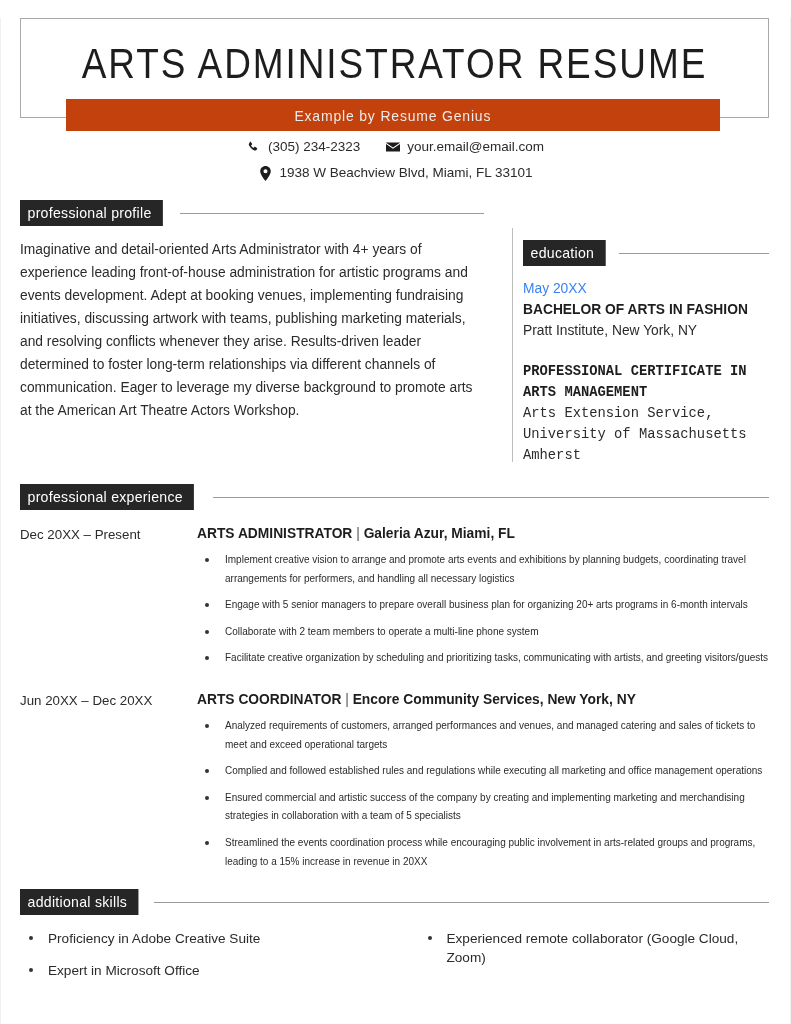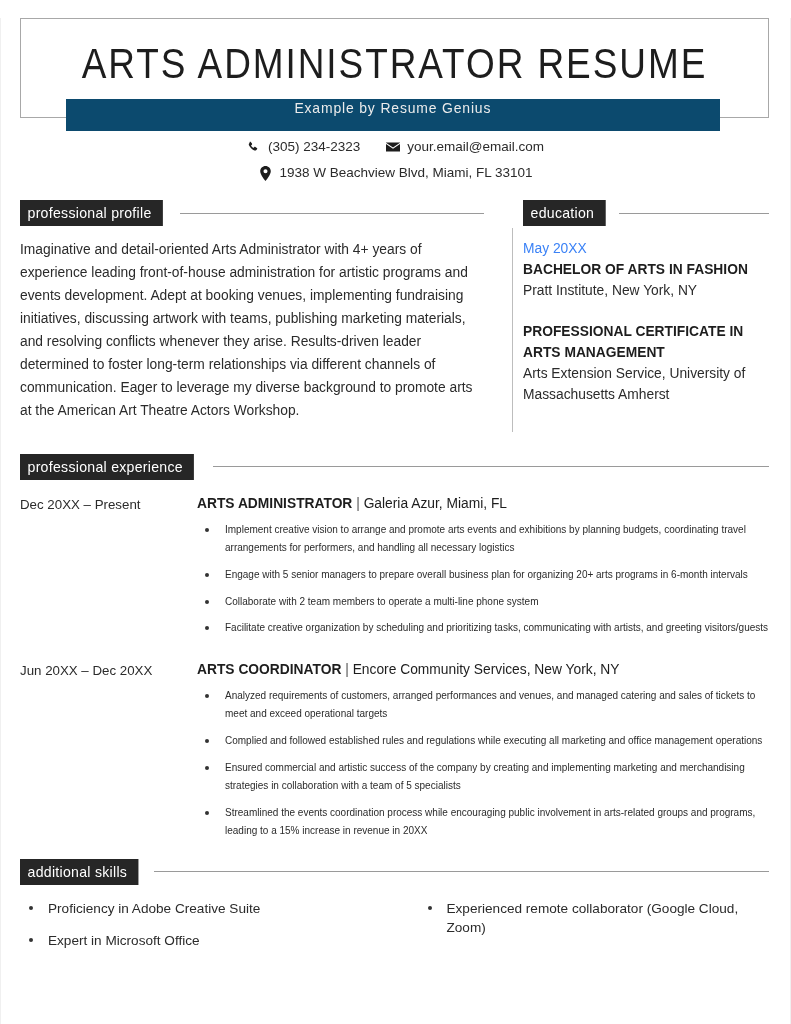--- a/index.html
+++ b/index.html
@@ -54,23 +54,23 @@
     color: #1d1d1d;
     transform: scaleX(0.88);
     white-space: nowrap;
   }
   .subtitle-bar {
     position: absolute;
     left: 46px;
     right: 49px;
     top: 81px;
     height: 32px;
-    background: #0c4a6e;
-    display: flex;
-    align-items: flex-start;
+    background: #c2410c;
+    display: flex;
+    align-items: center;
     justify-content: center;
   }
   .subtitle-bar .subtitle-text {
     color: #ececec;
     font-size: 15px;
     letter-spacing: 0.9px;
     transform: scaleX(0.93);
     white-space: nowrap;
   }
 
@@ -128,40 +128,40 @@
     margin-left: 8px;
   }
 
   
   .band {
     display: flex;
     margin: 18px 21px 0 19px;
     position: relative;
   }
   .col-left  { width: 480px; flex: 0 0 480px; padding-right: 16px; box-sizing: border-box; }
-  .col-right { flex: 1 1 auto; padding-left: 23px; box-sizing: border-box; position: relative; }
+  .col-right { flex: 1 1 auto; padding-left: 23px; box-sizing: border-box; position: relative; margin-top: 40px; }
   .col-divider {
     position: absolute;
     left: 492px;
     top: 28px;
     bottom: 4px;
     width: 1px;
     background: #bdbdbd;
   }
 
   .profile-text {
     font-size: 13.8px;
     line-height: 23px;
     color: #2b2b2b;
     margin-top: 12px;
     text-align: left;
   }
 
   .edu-block { margin-top: 12px; font-size: 13.8px; line-height: 21px; }
-  .edu-block + .edu-block { margin-top: 20px; }
+  .edu-block + .edu-block { margin-top: 20px; font-family: Liberation Mono, monospace; }
   .edu-date { color: #3b82f6; }
   .edu-degree { font-weight: bold; color: #1d1d1d; }
   .edu-school { color: #2b2b2b; }
 
   
   .exp-section { margin: 18px 21px 0 19px; }
   .job {
     display: flex;
     margin-top: 14px;
   }
@@ -175,21 +175,21 @@
   }
   .job-body { flex: 1 1 auto; }
   .job-title {
     font-size: 13.8px;
     line-height: 19px;
     color: #1d1d1d;
     margin-bottom: 8px;
   }
   .job-title .role { font-weight: bold; }
   .job-title .sep { color: #555; }
-  .job-title .company { font-weight: normal; margin-top: 8px; }
+  .job-title .company { font-weight: bold; margin-top: 8px; }
 
   ul.bullets {
     list-style: none;
     margin: 0;
     padding: 0;
   }
   ul.bullets li {
     position: relative;
     padding-left: 28px;
     font-size: 10px;

